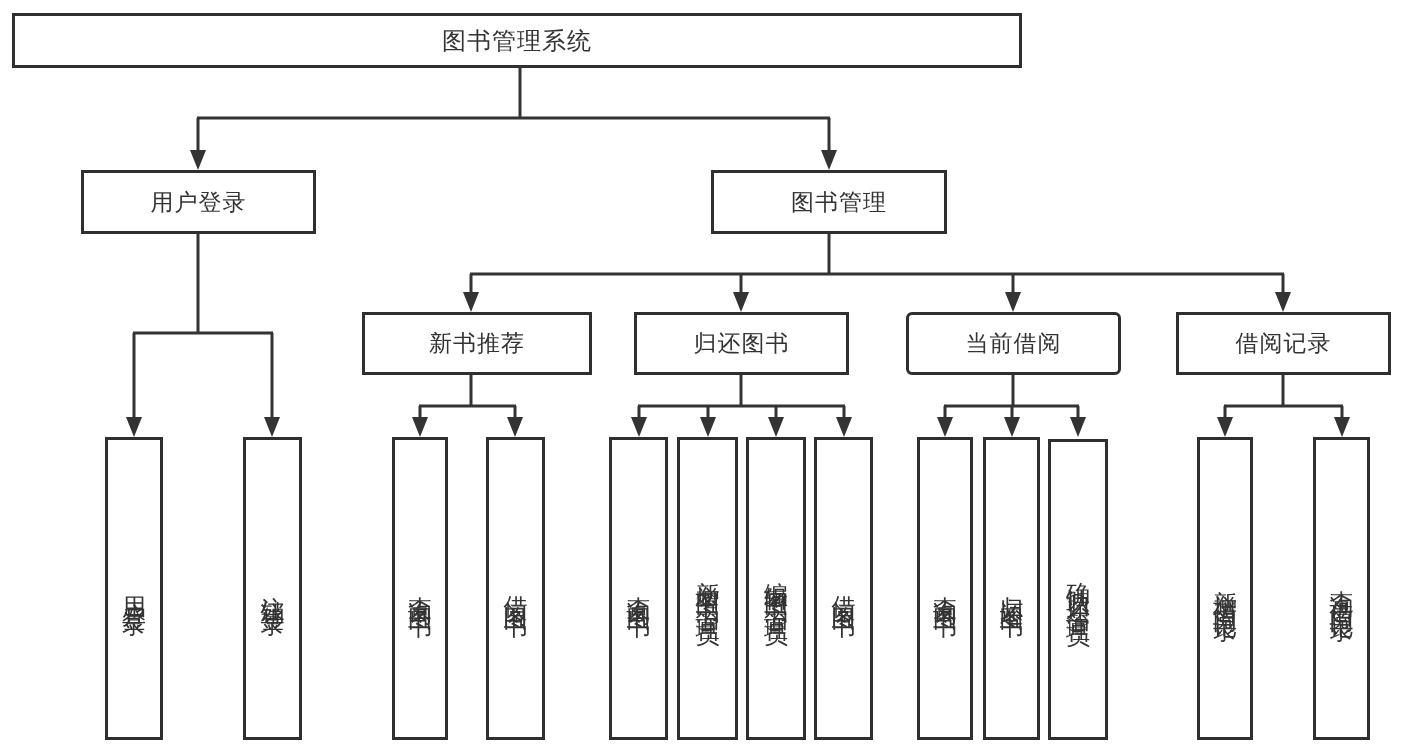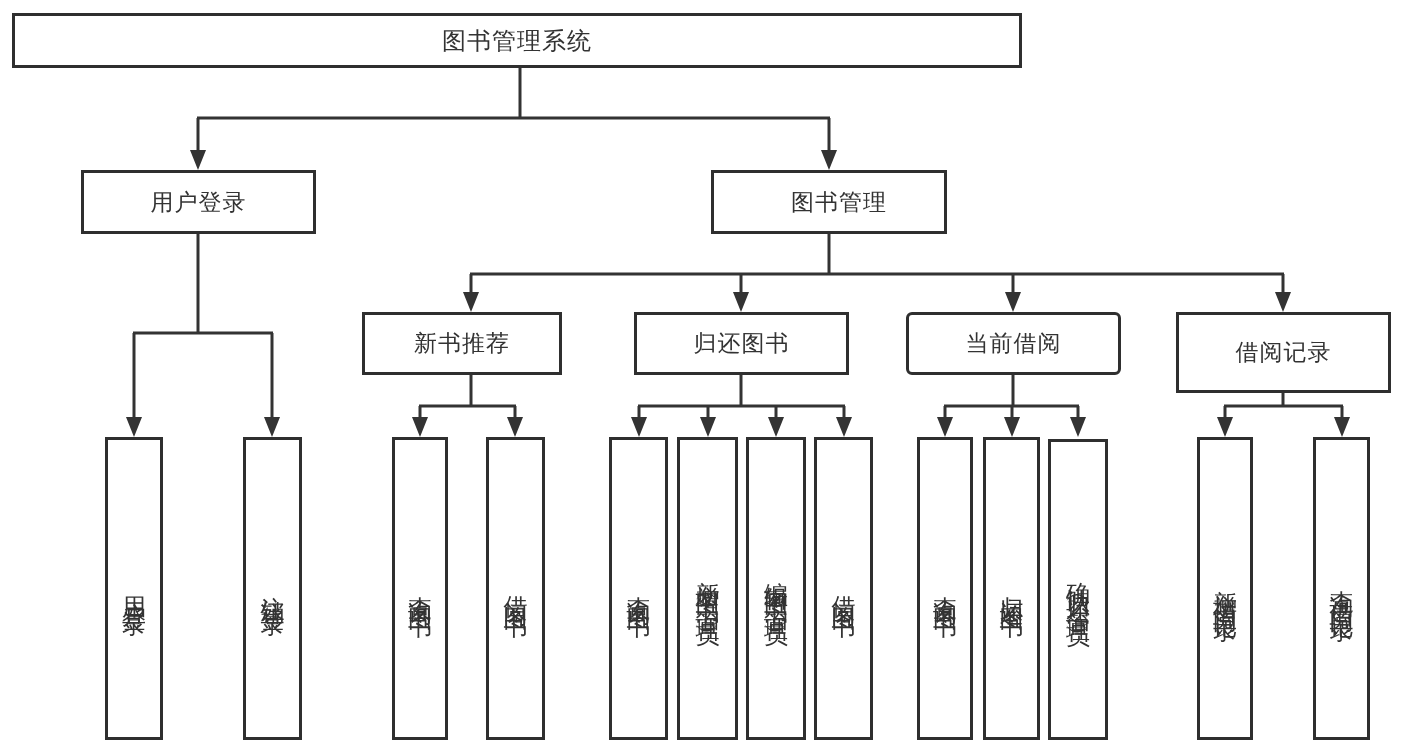--- a/index.html
+++ b/index.html
@@ -133,30 +133,30 @@
     <span>图书管理系统</span>
   </div>
 
   <div class="box h-box" style="left:81px; top:170px; width:235px; height:64px;">
     <span>用户登录</span>
   </div>
   <div class="box h-box" style="left:711px; top:170px; width:236px; height:64px;padding-left:20px;">
     <span>图书管理</span>
   </div>
 
-  <div class="box h-box" style="left:362px; top:312px; width:200px; height:63px;align-items:center;">
+  <div class="box h-box" style="left:362px; top:312px; width:230px; height:63px;align-items:center;">
     <span>新书推荐</span>
   </div>
   <div class="box h-box" style="left:634px; top:312px; width:215px; height:63px;">
     <span>归还图书</span>
   </div>
   <div class="box h-box" style="left:906px; top:312px; width:215px; height:63px;border-radius:6px;">
     <span>当前借阅</span>
   </div>
-  <div class="box h-box" style="left:1176px; top:312px; width:215px; height:81px;">
+  <div class="box h-box" style="left:1176px; top:312px; width:215px; height:63px;">
     <span>借阅记录</span>
   </div>
 
   <div class="box v-box" style="left:105px; top:437px; width:58px; height:303px;">
     <span>用户登录</span>
   </div>
   <div class="box v-box" style="left:243px; top:437px; width:59px; height:303px;">
     <span>注销登录</span>
   </div>
 

